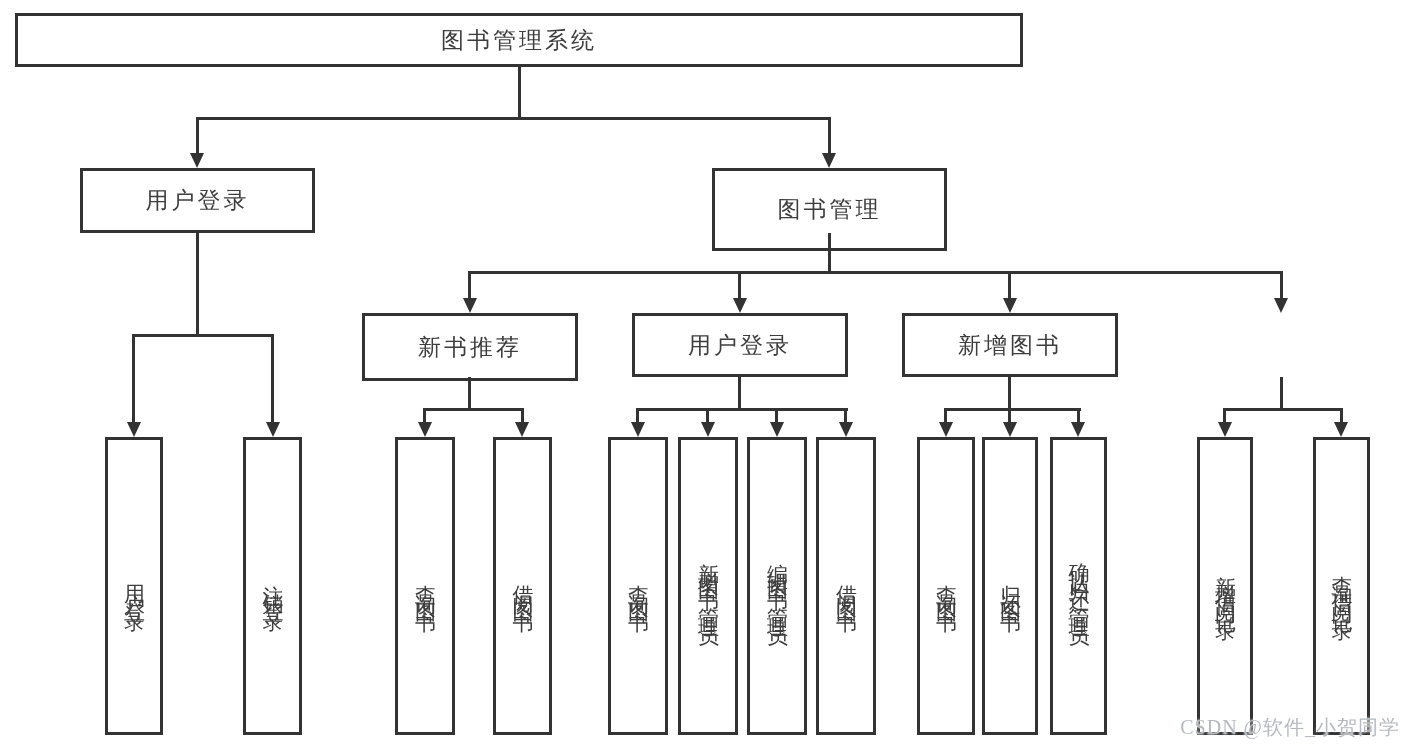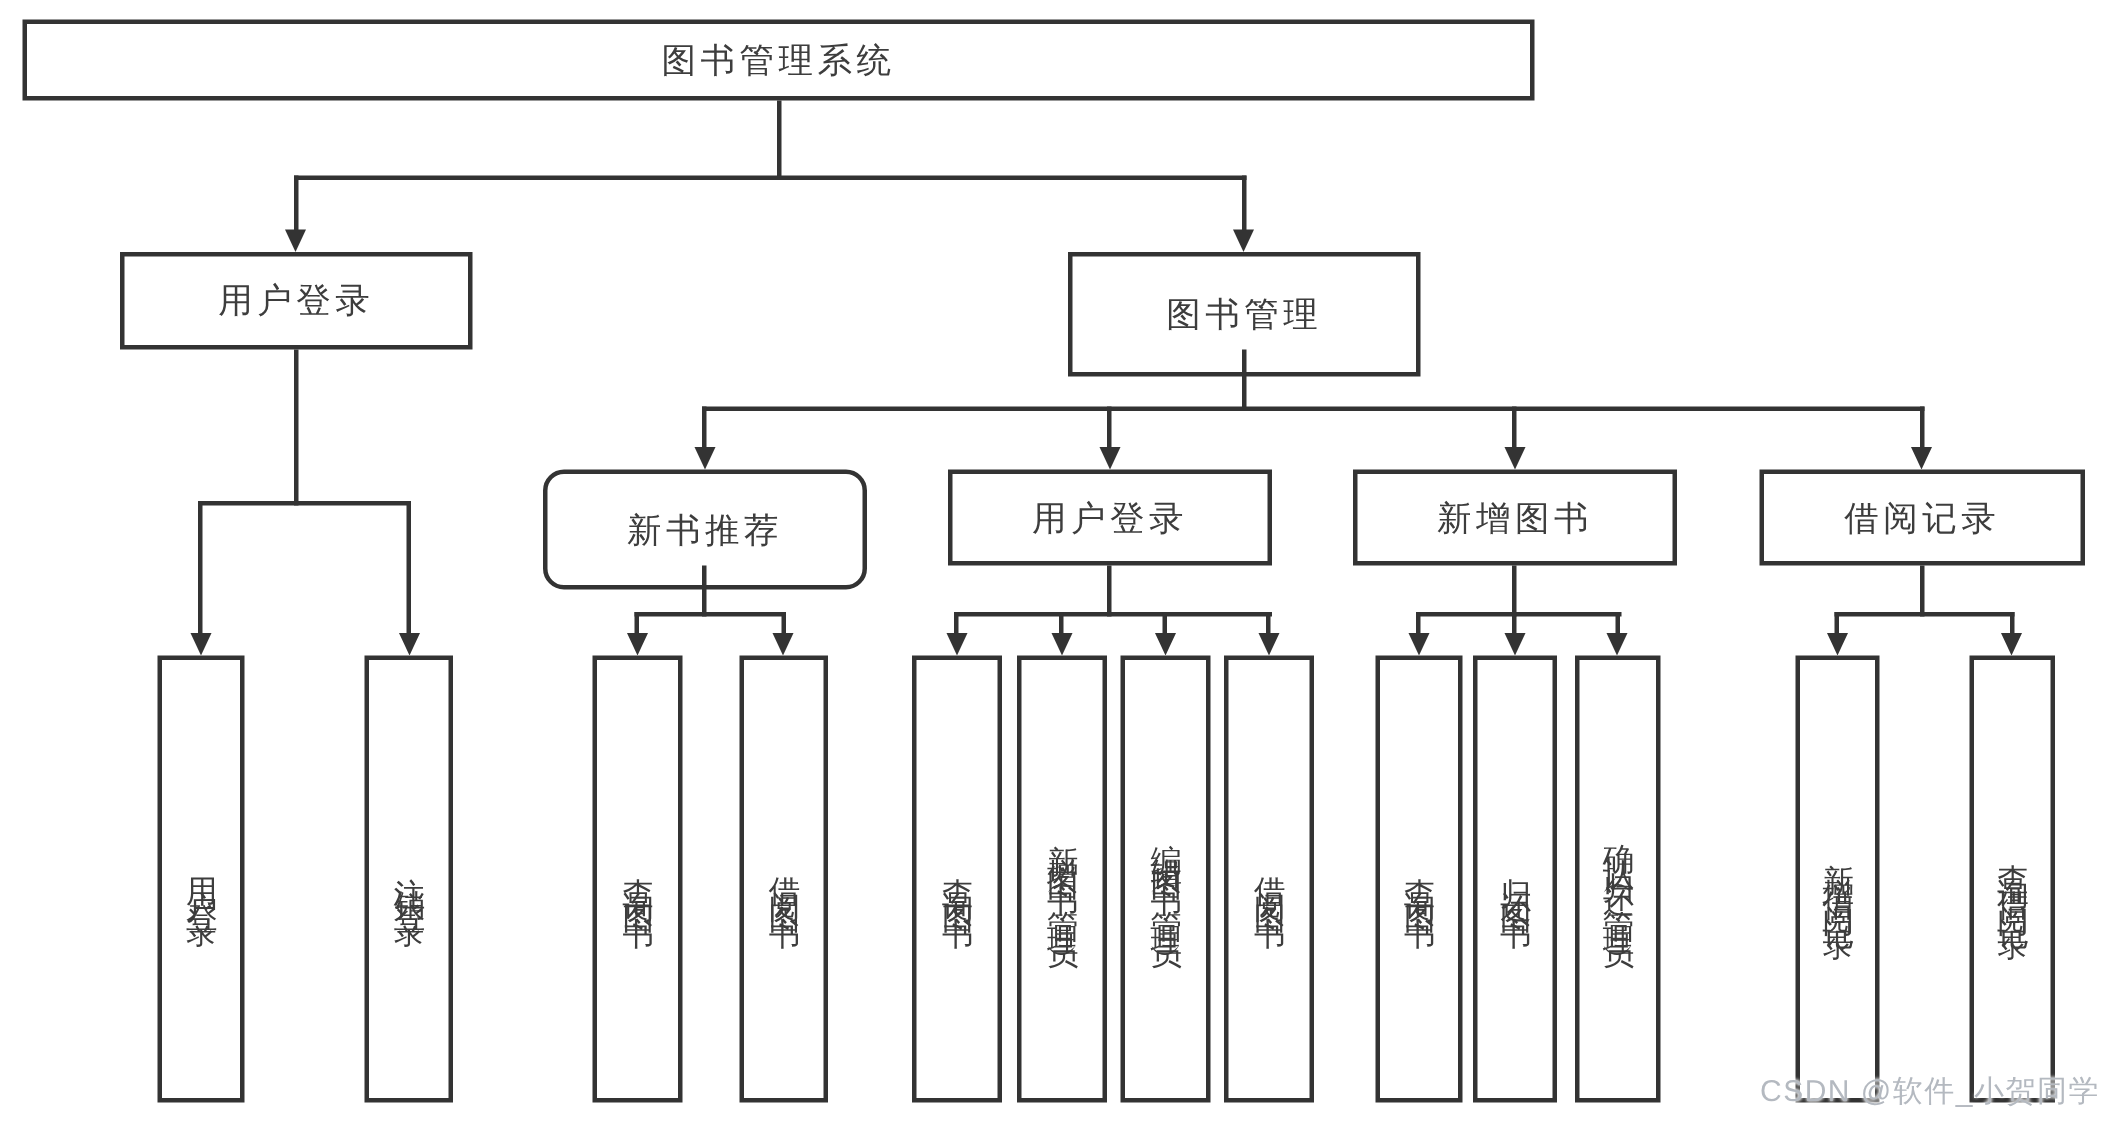--- a/index.html
+++ b/index.html
@@ -1,20 +1,20 @@
 <!DOCTYPE html>
 <html><head>
 <meta charset="utf-8">
 <style>
   html,body{margin:0;padding:0;background:#fff;}
   .stage{
     position:relative;
     width:1405px;height:747px;
     background:#ffffff;
-    font-family:Liberation Sans, sans-serif;
+    font-family:Liberation Serif, serif;
     overflow:hidden;
   }
   .box{
     position:absolute;
     border:3px solid #333333;
     background:#ffffff;
     box-sizing:border-box;
     display:flex;align-items:center;justify-content:center;
     color:#3d3d3d;
   }
@@ -73,31 +73,28 @@
   <div class="line" style="left:468px;top:271px;width:815px;height:3px;"></div>
   <div class="line" style="left:468px;top:271px;width:3px;height:28px;"></div>
   <div class="arrow" style="left:463px;top:298px;"></div>
   <div class="line" style="left:738px;top:271px;width:3px;height:28px;"></div>
   <div class="arrow" style="left:733px;top:298px;"></div>
   <div class="line" style="left:1008px;top:271px;width:3px;height:28px;"></div>
   <div class="arrow" style="left:1003px;top:298px;"></div>
   <div class="line" style="left:1280px;top:271px;width:3px;height:28px;"></div>
   <div class="arrow" style="left:1274px;top:298px;"></div>
 
-  <div class="box" style="left:362px;top:313px;width:216px;height:80px;border-radius:14px;">
+  <div class="box" style="left:362px;top:313px;width:216px;height:68px;">
     <span class="h-label">新书推荐</span>
   </div>
   <div class="box" style="left:632px;top:313px;width:216px;height:64px;">
     <span class="h-label">用户登录</span>
   </div>
   <div class="box" style="left:902px;top:313px;width:216px;height:64px;">
     <span class="h-label">新增图书</span>
-  </div>
-  <div class="box" style="left:1173px;top:313px;width:217px;height:64px;">
-    <span class="h-label">借阅记录</span>
   </div>
 
   <div class="line" style="left:468px;top:377px;width:3px;height:34px;"></div>
   <div class="line" style="left:423px;top:408px;width:101px;height:3px;"></div>
   <div class="line" style="left:423px;top:408px;width:3px;height:16px;"></div>
   <div class="arrow" style="left:418px;top:422px;"></div>
   <div class="line" style="left:521px;top:408px;width:3px;height:16px;"></div>
   <div class="arrow" style="left:515px;top:422px;"></div>
 
   <div class="line" style="left:738px;top:377px;width:3px;height:34px;"></div>

